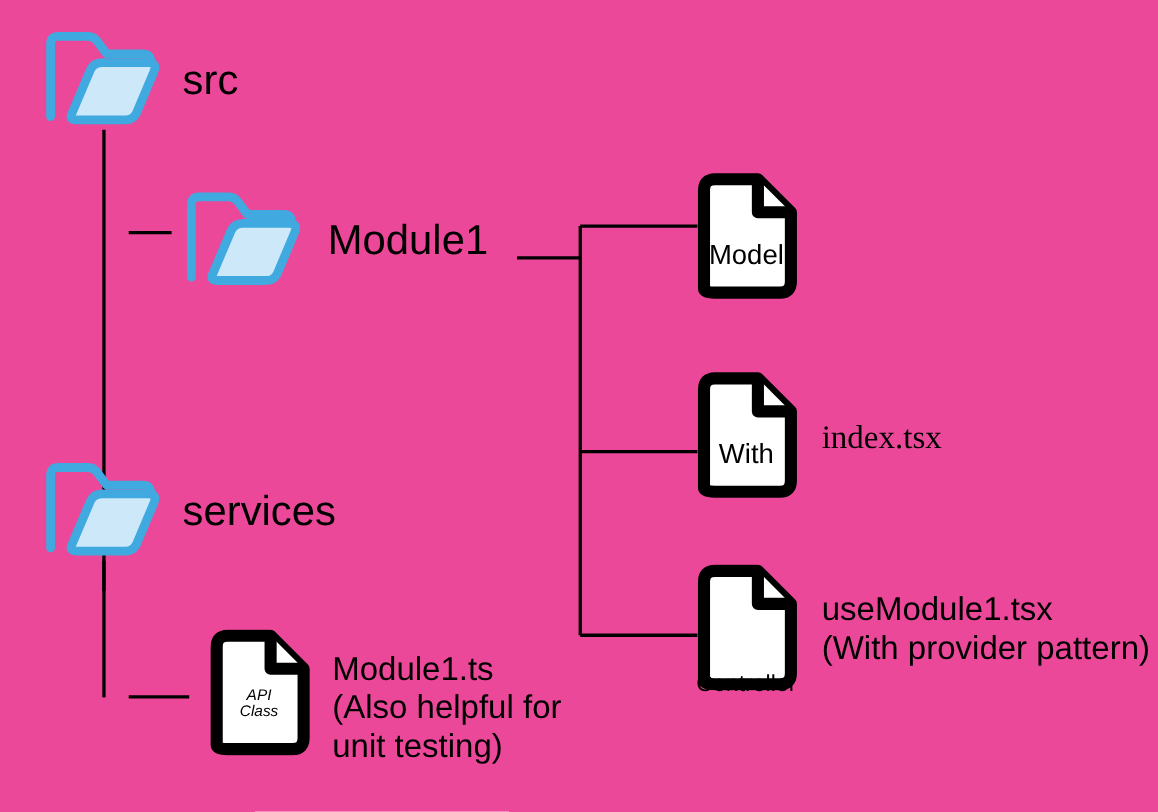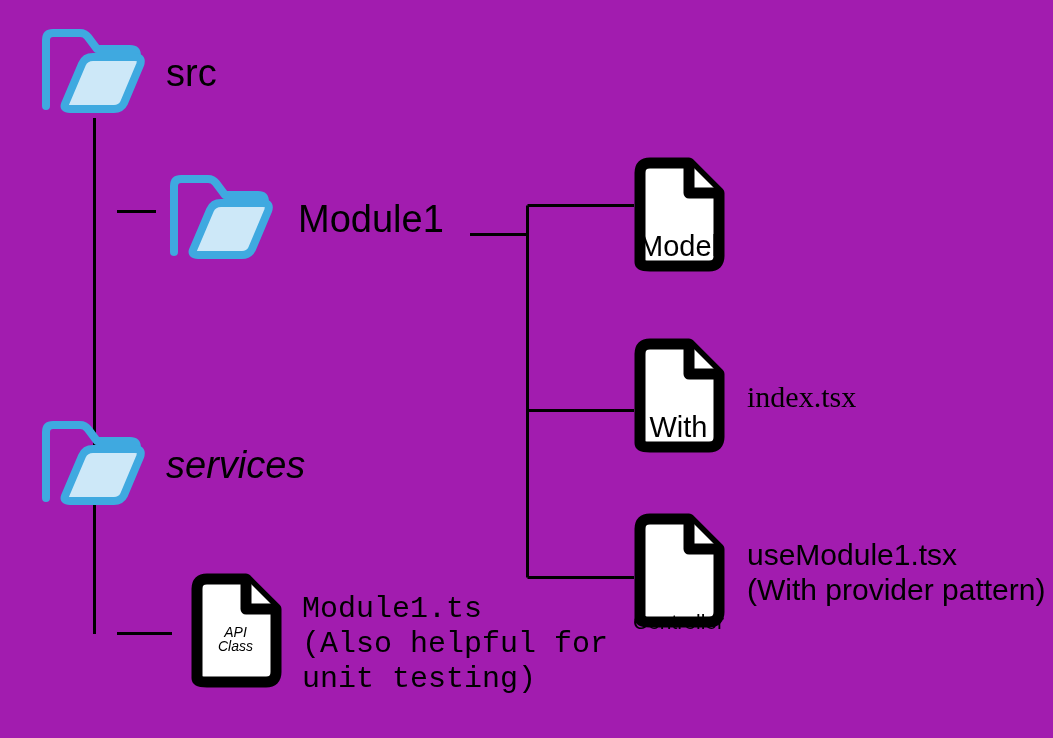--- a/index.html
+++ b/index.html
@@ -7,21 +7,21 @@
     padding: 0;
     background: #ffffff;
   }
   body {
     font-family: "Liberation Sans", sans-serif;
   }
   #canvas {
     position: relative;
     width: 1053px;
     height: 738px;
-    background: #a21caf;
+    background: #ec4899;
     overflow: hidden;
   }
   #wires {
     position: absolute;
     left: 0;
     top: 0;
     width: 1053px;
     height: 738px;
     pointer-events: none;
   }
@@ -56,22 +56,21 @@
     white-space: pre-line;
     line-height: 1.16;
   }
   .lbl-folder {
     font-size: 38px;
   }
   .lbl-file {
     font-size: 30px;
   }
   .tag-lg {
-    font-size: 29px;
-    margin-top: 12px;
+    font-size: 25px;
   }
   .tag-md {
     font-size: 14px;
     font-style: italic;
   }
   .tag-sm {
     font-size: 21px;
     margin-top: 32px;
   }
 </style>
@@ -117,33 +116,33 @@
     <span class="node-label lbl-folder" style="margin-left:22px;">Module1</span>
   </div>
 
   <div class="node" style="left:36px; top:418px;">
     <span class="folder-icon">
       <svg width="112" height="90" viewBox="0 0 112 90" xmlns="http://www.w3.org/2000/svg">
         <path d="M10 80 L10 14 Q10 7 17 7 L44 7 Q49 7 52 11 L61 23 L94 23 Q101 23 101 30 L101 44" fill="none" stroke="#3FA9E0" stroke-width="8" stroke-linecap="round" stroke-linejoin="round"></path>
         <path d="M29 78 L46 38 Q49 31 57 31 L99 31 Q107 31 104 39 L88 77 Q85 83 78 83 L34 83 Q27 83 29 78 Z" fill="#CDE8F8" stroke="#3FA9E0" stroke-width="8" stroke-linejoin="round"></path>
       </svg>
     </span>
-    <span class="node-label lbl-folder" style="margin-left:18px;font-style:italic;">services</span>
+    <span class="node-label lbl-folder" style="margin-left:18px;">services</span>
   </div>
 
   <div class="node" style="left:189px; top:568px;">
     <span class="file-icon">
       <svg width="93" height="115" viewBox="0 0 93 115" xmlns="http://www.w3.org/2000/svg">
         <path d="M8 105 L8 16 Q8 6 18 6 L57 6 L87 36 L87 99 Q87 109 77 109 L18 109 Q8 109 8 105 Z" fill="#FFFFFF" stroke="#000000" stroke-width="11" stroke-linejoin="round"></path>
         <path d="M57 6 L57 36 L87 36" fill="#FFFFFF" stroke="#000000" stroke-width="11" stroke-linejoin="round"></path>
       </svg>
       <span class="file-tag tag-md" style="top:52px;">API
 Class</span>
     </span>
-    <span class="node-label lbl-file" style="margin-left:20px; margin-top:24px;font-family:Liberation Mono, monospace;">Module1.ts
+    <span class="node-label lbl-file" style="margin-left:20px; margin-top:24px;">Module1.ts
 (Also helpful for
 unit testing)</span>
   </div>
 
   <div class="node" style="left:632px; top:157px;">
     <span class="file-icon">
       <svg width="93" height="115" viewBox="0 0 93 115" xmlns="http://www.w3.org/2000/svg">
         <path d="M8 105 L8 16 Q8 6 18 6 L57 6 L87 36 L87 99 Q87 109 77 109 L18 109 Q8 109 8 105 Z" fill="#FFFFFF" stroke="#000000" stroke-width="11" stroke-linejoin="round"></path>
         <path d="M57 6 L57 36 L87 36" fill="#FFFFFF" stroke="#000000" stroke-width="11" stroke-linejoin="round"></path>
       </svg>

